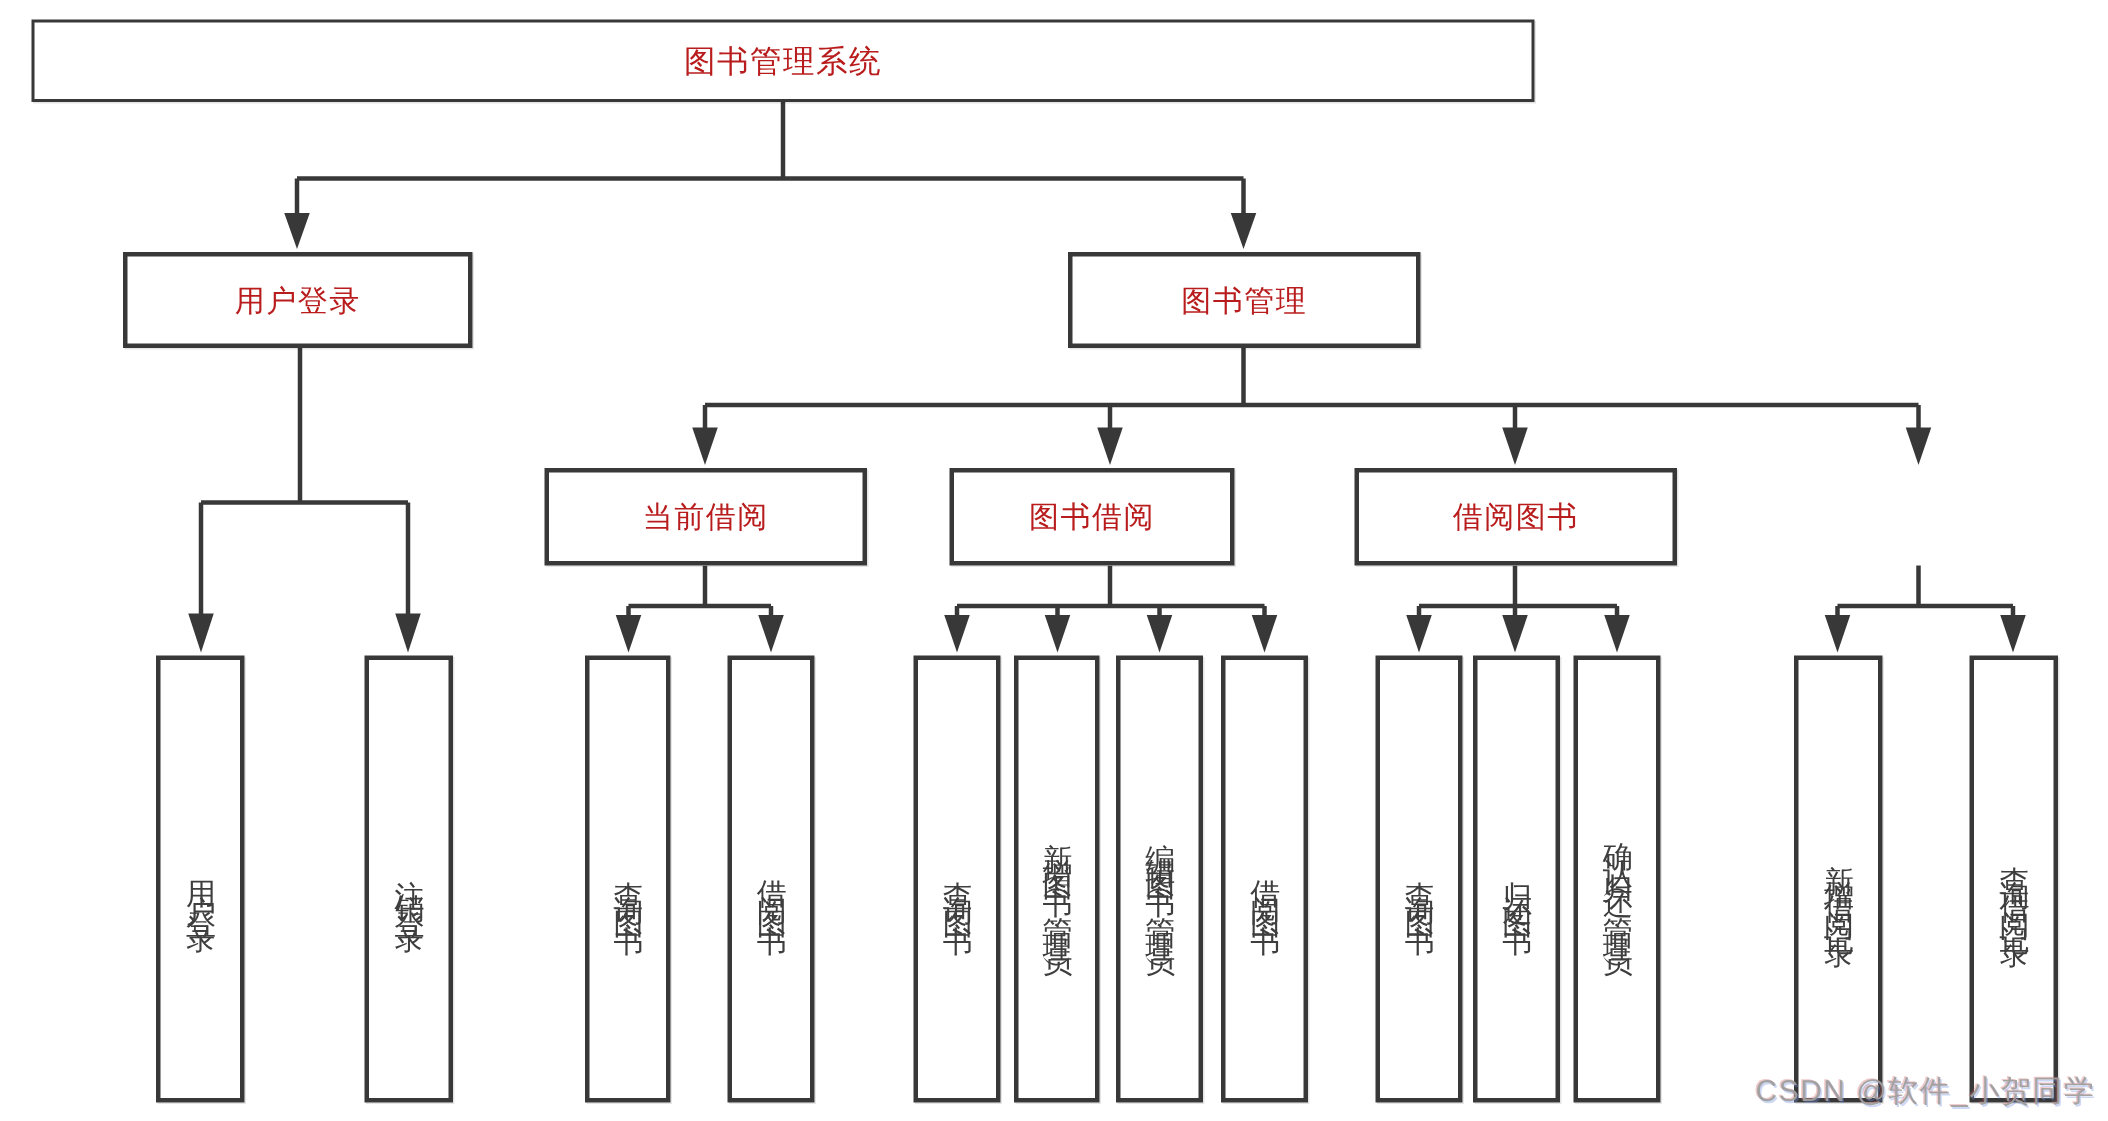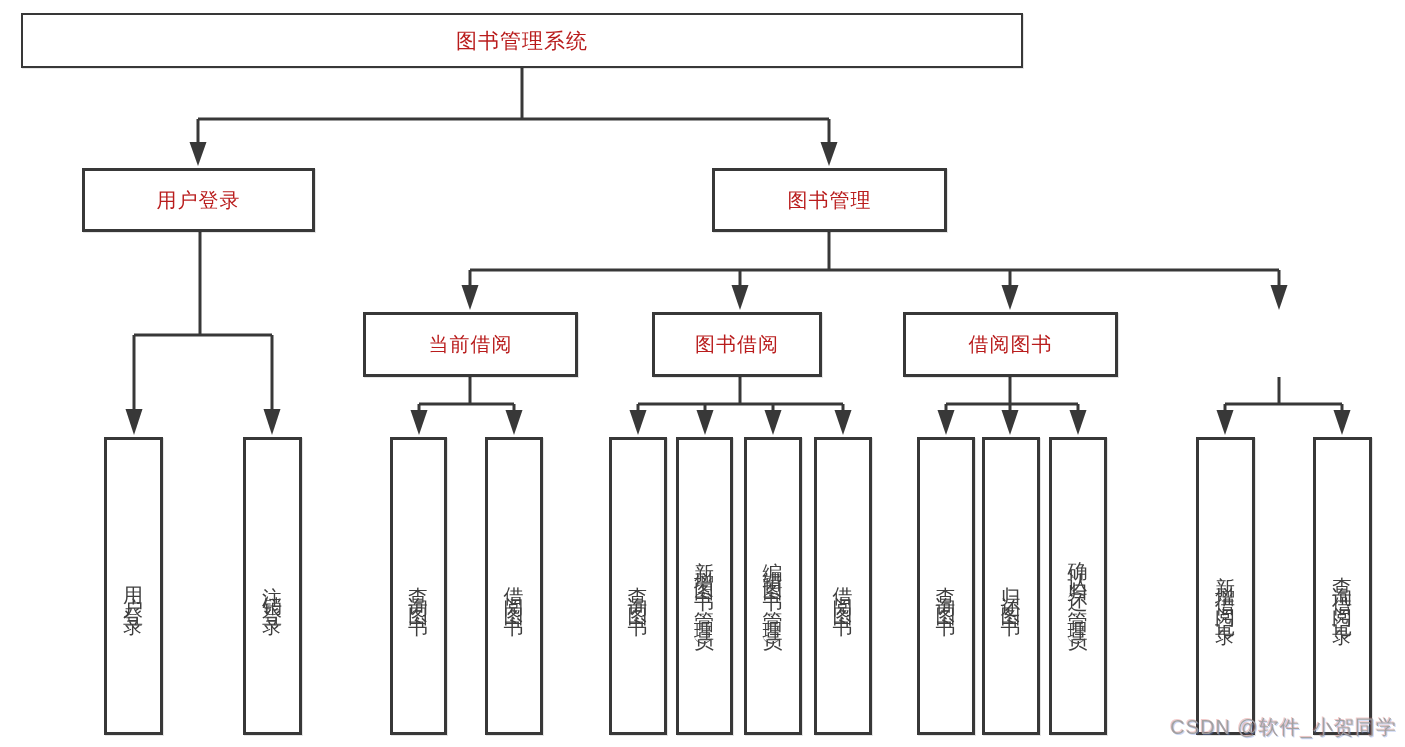--- a/index.html
+++ b/index.html
@@ -164,21 +164,21 @@
   <div class="hbox" style="left:82px; top:168px; width:233px; height:64px;">
     <span>用户登录</span>
   </div>
   <div class="hbox" style="left:712px; top:168px; width:235px; height:64px;">
     <span>图书管理</span>
   </div>
 
   <div class="hbox" style="left:363px; top:312px; width:215px; height:65px;">
     <span>当前借阅</span>
   </div>
-  <div class="hbox" style="left:652px; top:312px; width:170px; height:65px;">
+  <div class="hbox" style="left:633px; top:312px; width:190px; height:65px;">
     <span>图书借阅</span>
   </div>
   <div class="hbox" style="left:903px; top:312px; width:215px; height:65px;">
     <span>借阅图书</span>
   </div>
 
   <div class="vbox" style="left:104px; width:59px;">
     <span>用户登录</span>
   </div>
   <div class="vbox" style="left:243px; width:59px;">

